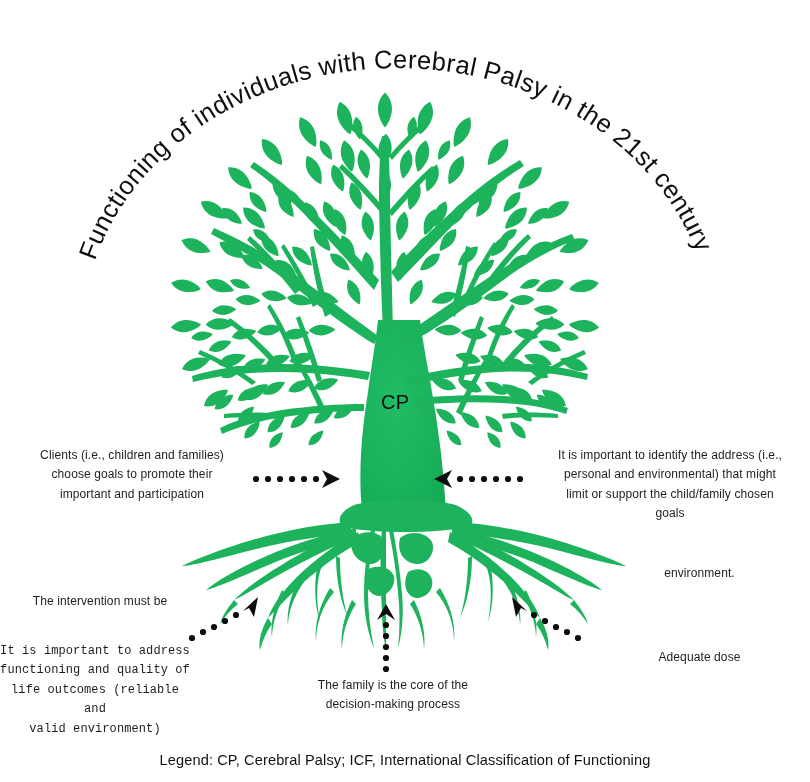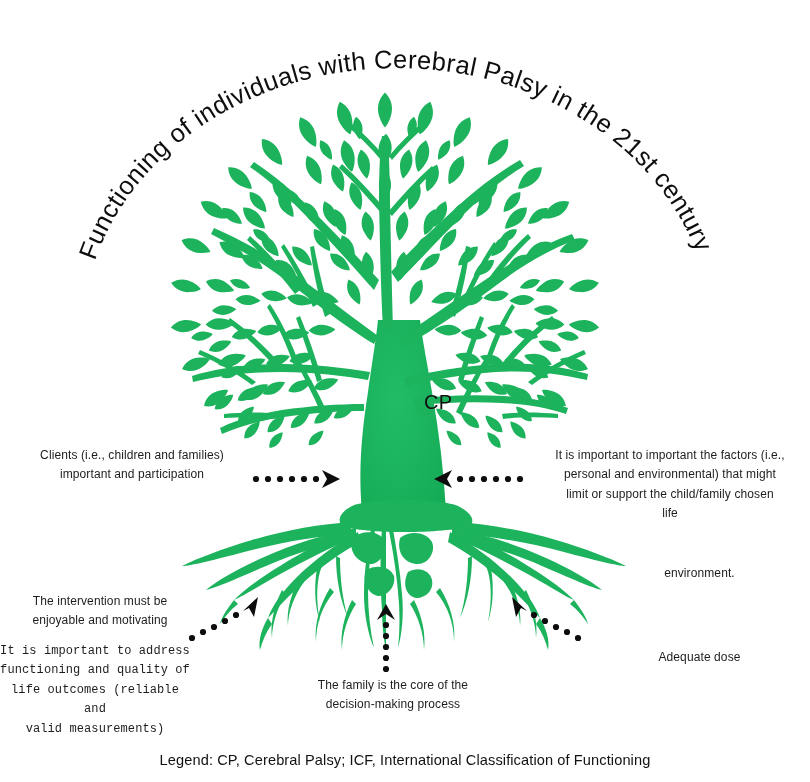--- a/index.html
+++ b/index.html
@@ -55,21 +55,20 @@
     color: #121212;
     letter-spacing: 0.1px;
   }
   .cp-label {
     position: absolute;
     left: 381px;
     top: 391px;
     font-size: 20px;
     color: #101010;
     letter-spacing: 0.3px;
-    margin-left: 43px;
   }
   .arrow-dot { fill: #0d0d0d; }
   .arrow-head { fill: #0d0d0d; }
   .title-text {
     font-family: "Liberation Sans", sans-serif;
     font-size: 25.5px;
     fill: #0e0e0e;
     letter-spacing: 0.4px;
   }
 </style>
@@ -438,40 +437,40 @@
       <circle class="arrow-dot" cx="556" cy="627" r="3.1"></circle>
       <circle class="arrow-dot" cx="567" cy="632" r="3.1"></circle>
       <circle class="arrow-dot" cx="578" cy="638" r="3.1"></circle>
     </g>
   </svg>
 
   <div class="cp-label">CP</div>
 
   <div class="callout left-block" id="callout-clients">
     <div>Clients (i.e., children and families)</div>
+    <div>choose goals to promote their</div>
     <div>important and participation</div>
   </div>
 
   <div class="callout right-block" id="callout-factors">
-    <div>It is important to important the factors (i.e.,</div>
+    <div>It is important to identify the address (i.e.,</div>
     <div>personal and environmental) that might</div>
     <div>limit or support the child/family chosen</div>
-    <div>life</div>
+    <div>goals</div>
   </div>
 
   <div class="callout left-block" id="callout-enjoyable">
     <div>The intervention must be</div>
-    <div>enjoyable and motivating</div>
   </div>
 
   <div class="callout left-block" id="callout-measurements">
     <div>It is important to address</div>
     <div>functioning and quality of</div>
     <div>life outcomes (reliable and</div>
-    <div>valid measurements)</div>
+    <div>valid environment)</div>
   </div>
 
   <div class="callout right-block" id="callout-parents">
     <div>environment.</div>
   </div>
 
   <div class="callout right-block" id="callout-dose">
     <div>Adequate dose</div>
   </div>
 

